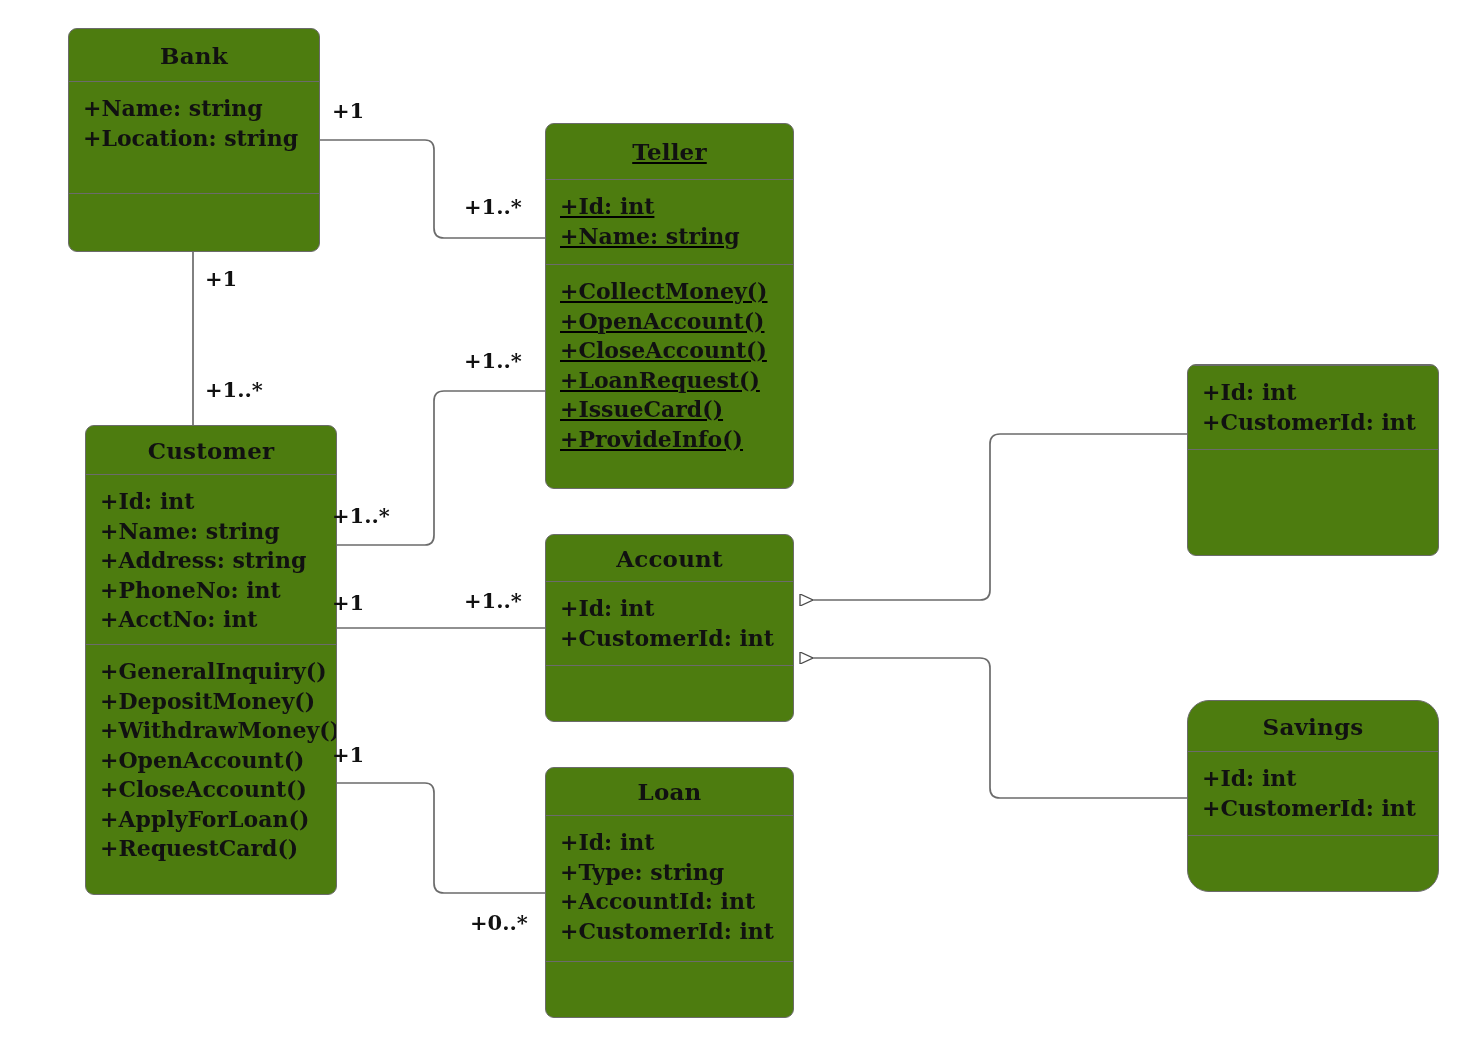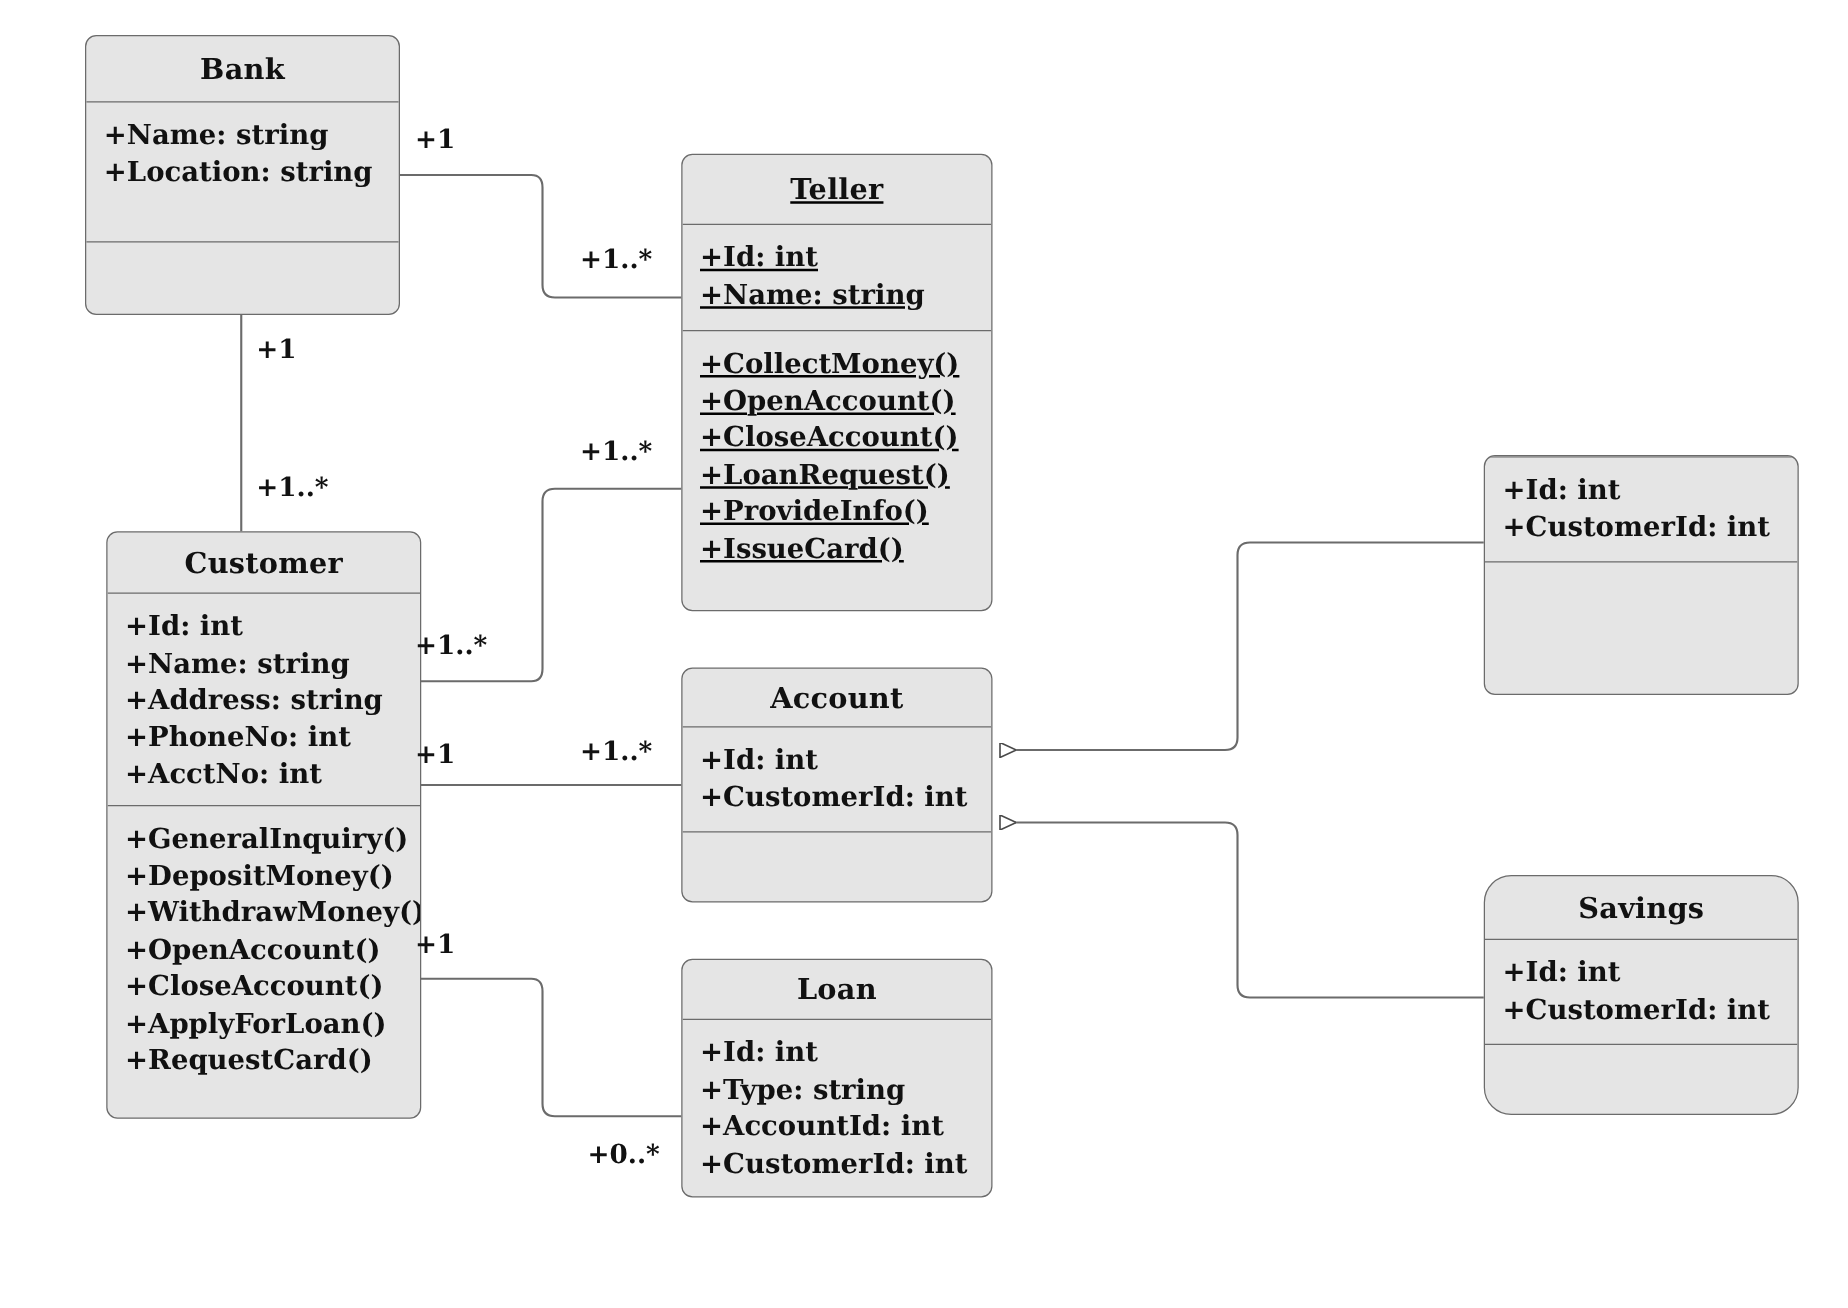--- a/index.html
+++ b/index.html
@@ -21,21 +21,21 @@
     position: absolute;
     left: 0; top: 0;
     width: 1478px;
     height: 1046px;
     z-index: 1;
   }
   
   .uml-class {
     position: absolute;
     box-sizing: border-box;
-    background: #e5e5e5;
+    background: #4d7c0f;
     border: 1.6px solid #6b6b6b;
     border-radius: 9px;
     z-index: 2;
     overflow: hidden;
   }
   .uml-title {
     text-align: center;
     font-weight: bold;
     font-size: 23px;
     color: #111111;
@@ -131,22 +131,22 @@
     <div class="uml-compartment" style="height:84px;">
       <div class="uml-line">+Id: int</div>
       <div class="uml-line">+Name: string</div>
     </div>
     <div class="uml-sep"></div>
     <div class="uml-compartment" style="height:225px;">
       <div class="uml-line">+CollectMoney()</div>
       <div class="uml-line">+OpenAccount()</div>
       <div class="uml-line">+CloseAccount()</div>
       <div class="uml-line">+LoanRequest()</div>
+      <div class="uml-line">+IssueCard()</div>
       <div class="uml-line">+ProvideInfo()</div>
-      <div class="uml-line">+IssueCard()</div>
     </div>
   </div>
 
   <div class="uml-class" style="left:68px; top:425px; width:252px; height:470px;margin-left:17px;">
     <div class="uml-title" style="height:48px;">Customer</div>
     <div class="uml-sep"></div>
     <div class="uml-compartment" style="height:169px;">
       <div class="uml-line">+Id: int</div>
       <div class="uml-line">+Name: string</div>
       <div class="uml-line">+Address: string</div>
@@ -169,21 +169,21 @@
     <div class="uml-title" style="height:46px;">Account</div>
     <div class="uml-sep"></div>
     <div class="uml-compartment" style="height:83px;">
       <div class="uml-line">+Id: int</div>
       <div class="uml-line">+CustomerId: int</div>
     </div>
     <div class="uml-sep"></div>
     <div class="uml-compartment uml-empty" style="height:56px;"></div>
   </div>
 
-  <div class="uml-class" style="left:545px; top:767px; width:249px; height:191px;">
+  <div class="uml-class" style="left:545px; top:767px; width:249px; height:251px;">
     <div class="uml-title" style="height:47px;">Loan</div>
     <div class="uml-sep"></div>
     <div class="uml-compartment" style="height:145px;">
       <div class="uml-line">+Id: int</div>
       <div class="uml-line">+Type: string</div>
       <div class="uml-line">+AccountId: int</div>
       <div class="uml-line">+CustomerId: int</div>
     </div>
     <div class="uml-sep"></div>
     <div class="uml-compartment uml-empty" style="height:53px;"></div>

